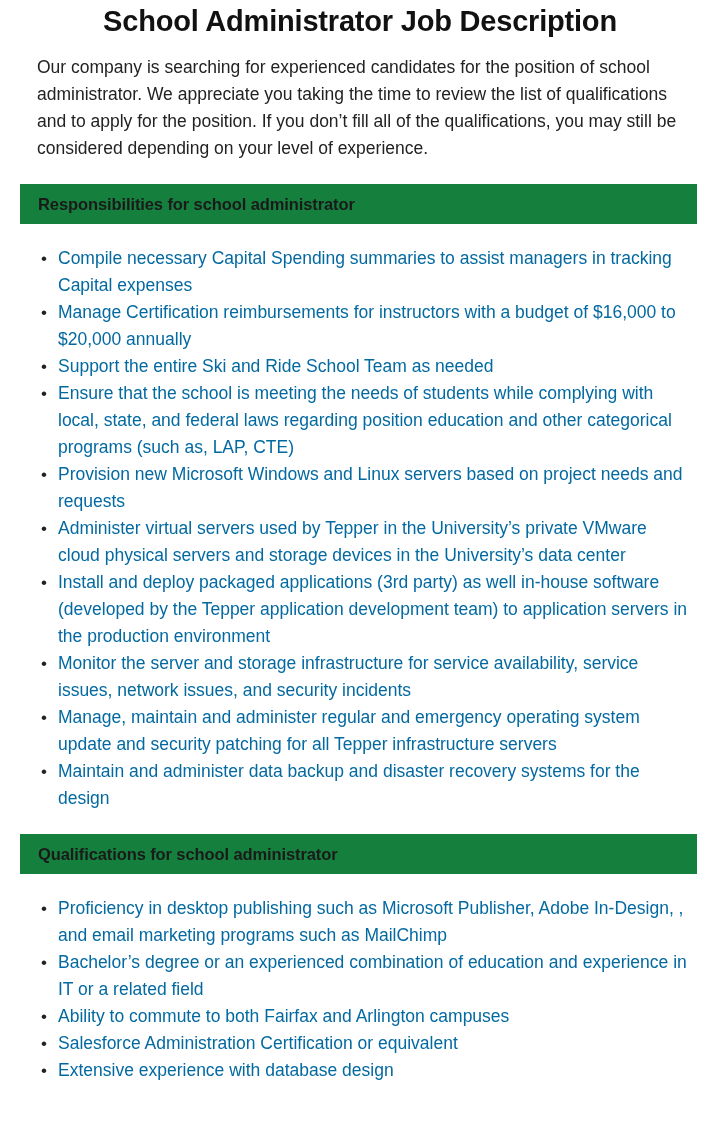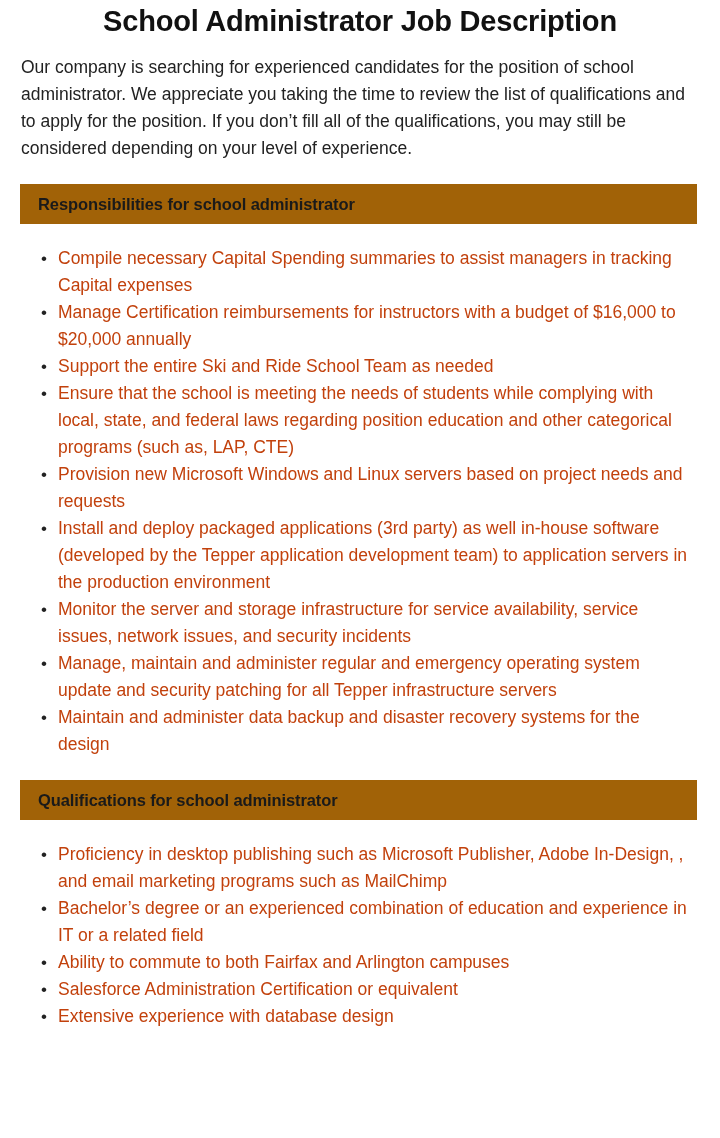--- a/index.html
+++ b/index.html
@@ -31,31 +31,31 @@
     letter-spacing: -0.2px;
     line-height: 38px;
     margin: 0;
     padding: 2px 20px 0 20px;
     color: #111111;
   }
 
   .intro {
     font-size: 17.5px;
     line-height: 27px;
-    margin: 14px 0 0 0;
+    margin: 14px 0 0 16px;
     padding: 0 28px 0 21px;
     color: #222222;
   }
 
   .section {
     margin-top: 22px;
   }
 
   .section-header {
-    background: #a16207;
+    background: #15803d;
     margin: 0 23px 0 20px;
     height: 40px;
     display: flex;
     align-items: center;
     padding: 0 18px;
     box-sizing: border-box;
     text-align: center;
   }
 
   .section-header-text {
@@ -68,21 +68,21 @@
   ul.item-list {
     list-style: none;
     margin: 0;
     padding: 0;
   }
 
   ul.item-list li {
     position: relative;
     font-size: 17.5px;
     line-height: 27px;
-    color: #c2410c;
+    color: #0369a1;
     padding-left: 58px;
     padding-right: 28px;
     margin: 0;
   }
 
   ul.item-list li::before {
     content: "\2022";
     position: absolute;
     left: 41px;
     top: 0;
@@ -106,20 +106,21 @@
     <div class="section-header">
       <span class="section-header-text">Responsibilities for school administrator</span>
     </div>
     <div class="list-gap-top"></div>
     <ul class="item-list" id="list-0">
         <li>Compile necessary Capital Spending summaries to assist managers in tracking Capital expenses</li>
         <li>Manage Certification reimbursements for instructors with a budget of $16,000 to $20,000 annually</li>
         <li>Support the entire Ski and Ride School Team as needed</li>
         <li>Ensure that the school is meeting the needs of students while complying with local, state, and federal laws regarding position education and other categorical programs (such as, LAP, CTE)</li>
         <li>Provision new Microsoft Windows and Linux servers based on project needs and requests</li>
+        <li>Administer virtual servers used by Tepper in the University’s private VMware cloud physical servers and storage devices in the University’s data center</li>
         <li>Install and deploy packaged applications (3rd party) as well in-house software (developed by the Tepper application development team) to application servers in the production environment</li>
         <li>Monitor the server and storage infrastructure for service availability, service issues, network issues, and security incidents</li>
         <li>Manage, maintain and administer regular and emergency operating system update and security patching for all Tepper infrastructure servers</li>
         <li>Maintain and administer data backup and disaster recovery systems for the design</li>
       </ul>
   </div>
 
   <div class="section">
     <div class="section-header">
       <span class="section-header-text">Qualifications for school administrator</span>

